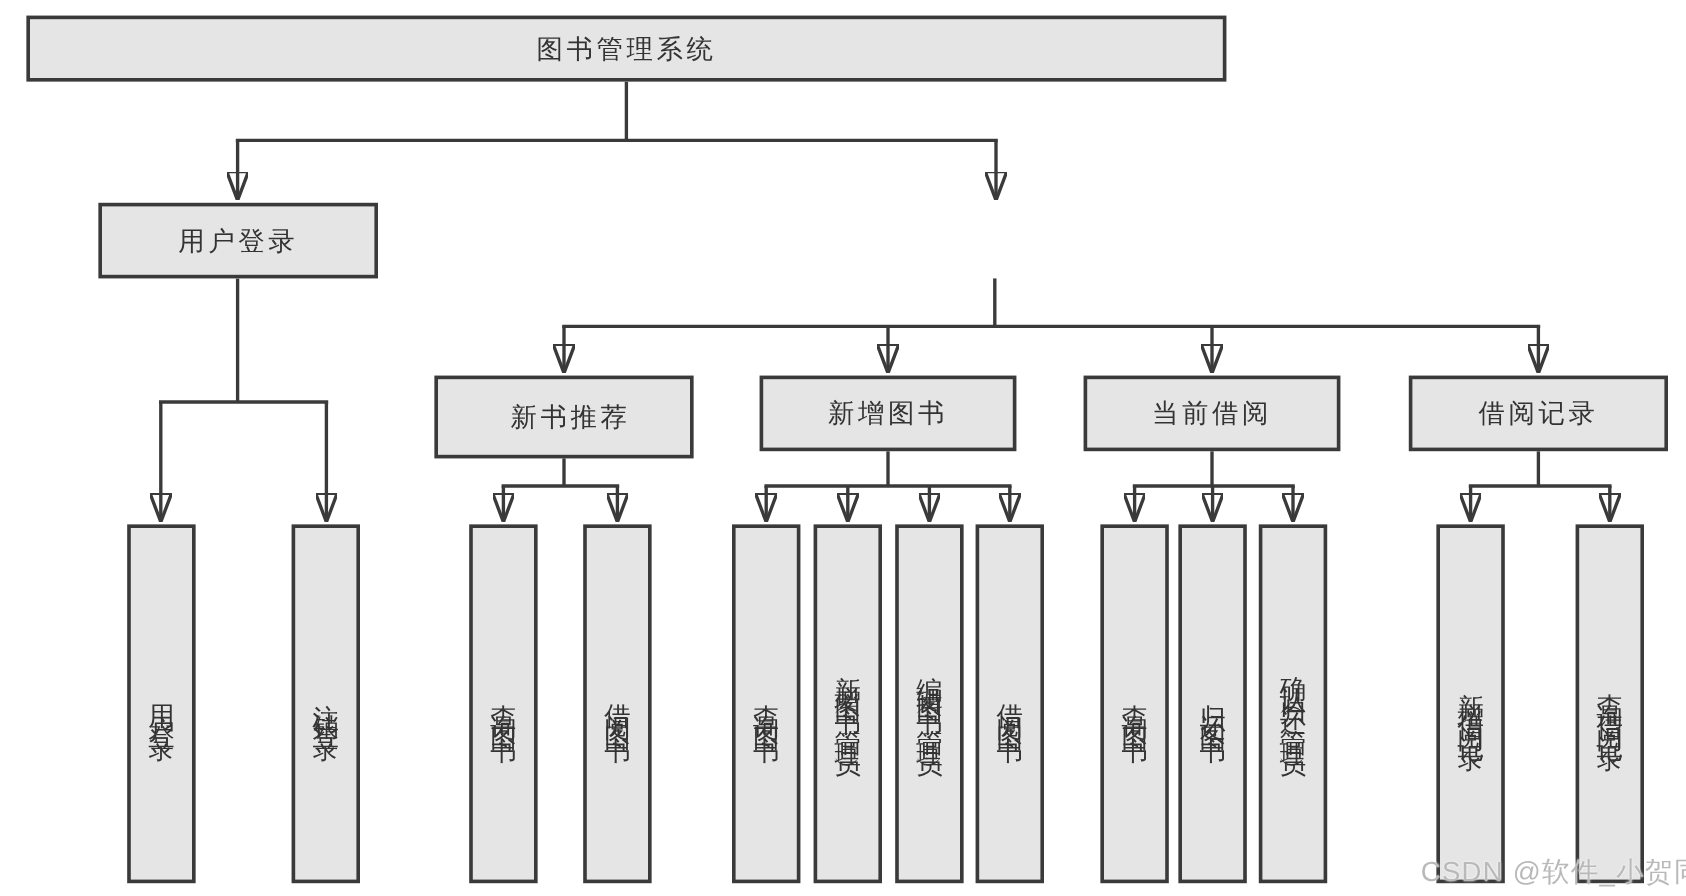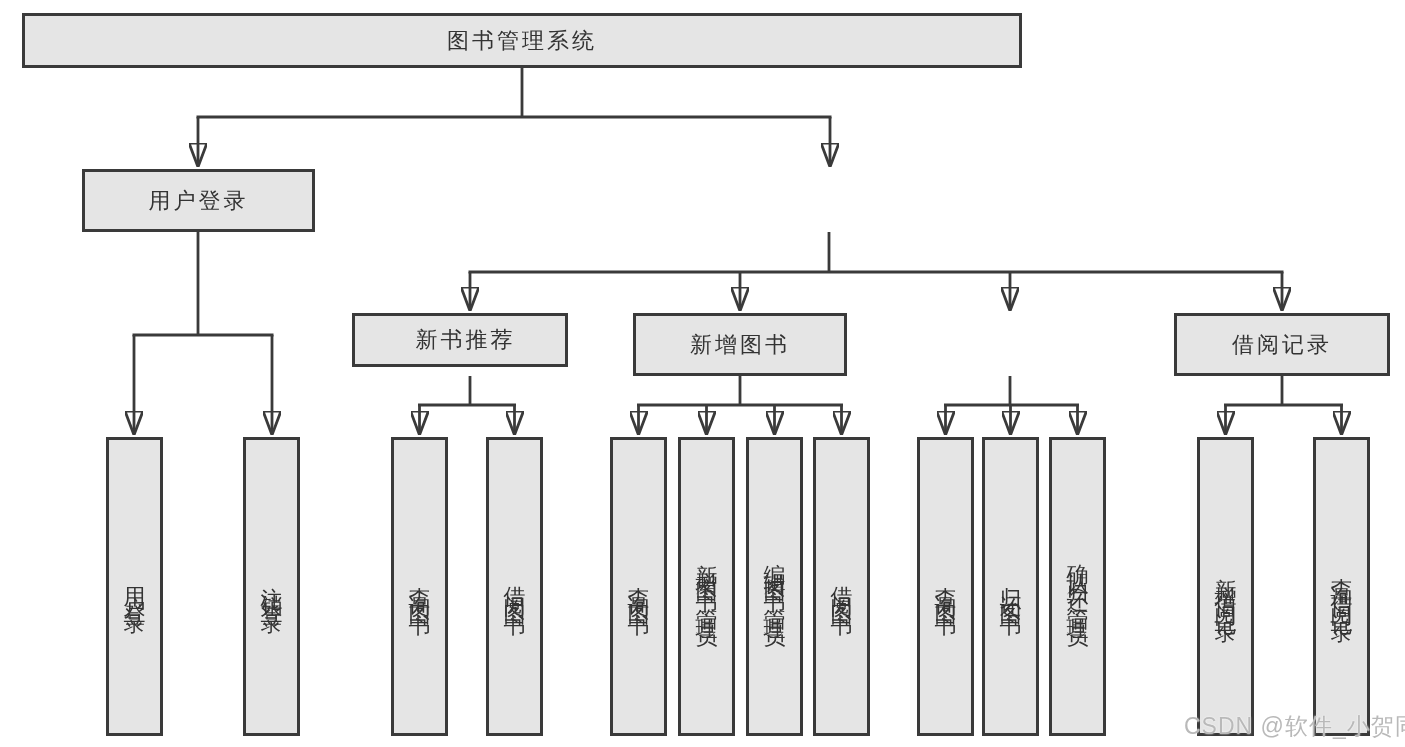--- a/index.html
+++ b/index.html
@@ -91,22 +91,23 @@
       <path d="M1224,405 H1343"></path>
       <path d="M1225.5,405 V434" marker-end="url(#arrow)"></path>
       <path d="M1341.5,405 V434" marker-end="url(#arrow)"></path>
     </g>
   </svg>
 
   <div class="node h-node" style="left:22px;top:13px;width:1000px;height:55px;">图书管理系统</div>
 
   <div class="node h-node" style="left:82px;top:169px;width:233px;height:63px;">用户登录</div>
 
-  <div class="node h-node" style="left:352px;top:313px;width:216px;height:54px;padding-left:11px;">新书推荐</div>
+  <div class="node h-node" style="left:362px;top:313px;width:216px;height:69px;padding-left:11px;">新书推荐</div>
   <div class="node h-node" style="left:633px;top:313px;width:214px;height:63px;">新增图书</div>
+  <div class="node h-node" style="left:903px;top:313px;width:214px;height:63px;">当前借阅</div>
   <div class="node h-node" style="left:1174px;top:313px;width:216px;height:63px;">借阅记录</div>
 
   <div class="node v-node" style="left:106px;top:437px;width:57px;height:299px;">
     <span class="label">用户登录</span>
   </div>
   <div class="node v-node" style="left:243px;top:437px;width:57px;height:299px;">
     <span class="label">注销登录</span>
   </div>
 
   <div class="node v-node" style="left:391px;top:437px;width:57px;height:299px;">

